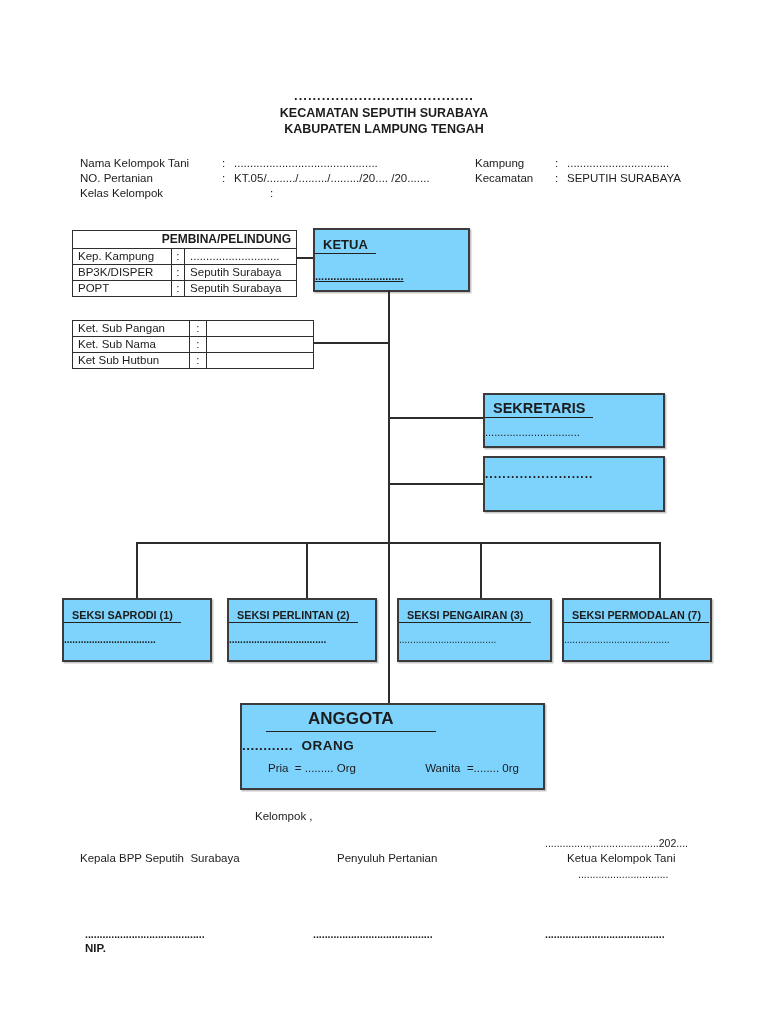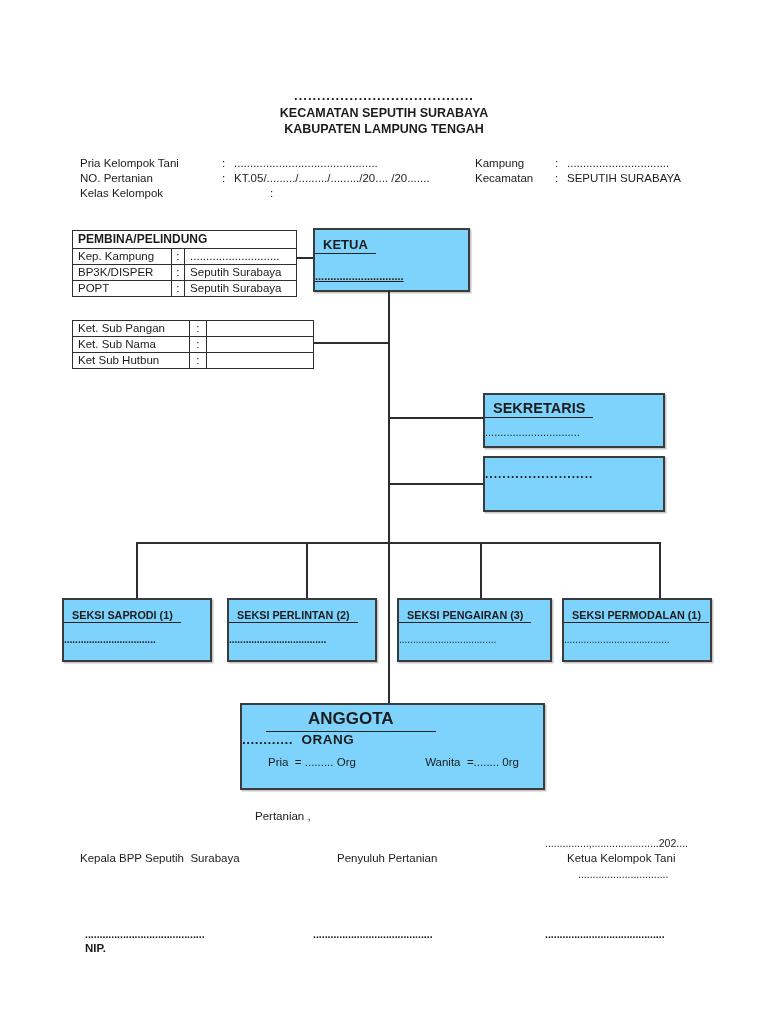--- a/index.html
+++ b/index.html
@@ -27,53 +27,53 @@
   .fcolon { display:inline-block; }
   .fvalue { display:inline-block; }
   .fleft .flabel { width:142px; }
   .fleft .fcolon { width:12px; }
   .fright .flabel { width:80px; }
   .fright .fcolon { width:12px; }
 
   
   table.dtable { position:absolute; border-collapse:collapse; background:#fff; }
   table.dtable td { border:1.5px solid #2e2e2e; padding:0 5px; font-size:11.5px; line-height:15px; }
-  table.dtable td.th { text-align:left; font-weight:bold; font-size:12px; line-height:17px; }
+  table.dtable td.th { text-align:right; font-weight:bold; font-size:12px; line-height:17px; }
   table.dtable td.cln { text-align:center; padding:0 2px; }
 
   
   .box { position:absolute; border:2px solid #3b3b3b; background:#7dd3fc; text-align:left;
          box-shadow:1.5px 1.5px 0 rgba(0,0,0,0.22); }
   .box .btitle { display:inline-block; font-weight:bold; border-bottom:1.5px solid #222; padding:0 8px 1px 8px; }
   .box .bdots { display:block; }
 
   .hline, .vline { position:absolute; background:#2d2d2d; }
 
   
   .anggota-title { display:inline-block; font-size:17px; font-weight:bold;
     border-bottom:1.5px solid #222; padding:0 42px 2px 42px; }
-  .anggota-orang { font-size:13.5px; font-weight:600; letter-spacing:0.5px; }
+  .anggota-orang { margin-top:6px; font-size:13.5px; font-weight:600; letter-spacing:0.5px; }
   .anggota-row { display:flex; justify-content:space-between; padding:0 24px 0 26px;
     margin-top:9px; font-size:11.5px; }
 
   
   .ftext { position:absolute; font-size:11.5px; }
   .fsmall { position:absolute; font-size:10.5px; }
 </style>
 </head>
 <body>
 
 <div class="page">
 
   <div class="title-dots pre">.......................................</div>
   <div class="subtitle pre" style="top:106px;">KECAMATAN SEPUTIH SURABAYA</div>
   <div class="subtitle pre" style="top:122px;">KABUPATEN LAMPUNG TENGAH</div>
 
   <div class="frow fleft" style="left:80px; top:156px;">
-    <span class="flabel pre">Pria Kelompok Tani</span>
+    <span class="flabel pre">Nama Kelompok Tani</span>
     <span class="fcolon pre">:</span>
     <span class="fvalue pre">.............................................</span>
   </div>
   <div class="frow fleft" style="left:80px; top:171px;">
     <span class="flabel pre">NO. Pertanian</span>
     <span class="fcolon pre">:</span>
     <span class="fvalue pre">KT.05/........./........./........./20.... /20.......</span>
   </div>
   <div class="frow fleft" style="left:80px; top:186px;gap:48px;">
     <span class="flabel pre">Kelas Kelompok</span>
@@ -177,37 +177,37 @@
     <span class="bdots pre" style="margin-top:11px; font-size:10px; font-weight:bold;">...................................</span>
   </div>
   <div class="box" style="left:397px; top:598px; width:151px; height:60px;">
     <div style="margin-top:5px;">
       <span class="btitle pre" style="font-size:10.8px;">SEKSI PENGAIRAN (3)</span>
     </div>
     <span class="bdots pre" style="margin-top:11px; font-size:10px;">...................................</span>
   </div>
   <div class="box" style="left:562px; top:598px; width:146px; height:60px;">
     <div style="margin-top:5px;">
-      <span class="btitle pre" style="font-size:10.8px;">SEKSI PERMODALAN (1)</span>
+      <span class="btitle pre" style="font-size:10.8px;">SEKSI PERMODALAN (7)</span>
     </div>
     <span class="bdots pre" style="margin-top:11px; font-size:10px;">......................................</span>
   </div>
 
   <div class="box" style="left:240px; top:703px; width:301px; height:83px;">
     <div style="margin-top:4px;margin-left:24px;">
       <span class="anggota-title pre">ANGGOTA</span>
     </div>
     <div class="anggota-orang pre">............  ORANG</div>
     <div class="anggota-row">
       <span class="pre">Pria  = ......... Org</span>
       <span class="pre">Wanita  =........ 0rg</span>
     </div>
   </div>
 
-  <div class="ftext pre" style="left:255px; top:810px;">Pertanian ,</div>
+  <div class="ftext pre" style="left:255px; top:810px;">Kelompok ,</div>
   <div class="fsmall pre" style="left:545px; top:837px;">...............,.......................202....</div>
 
   <div class="ftext pre" style="left:80px; top:852px;">Kepala BPP Seputih  Surabaya</div>
   <div class="ftext pre" style="left:337px; top:852px;">Penyuluh Pertanian</div>
   <div class="ftext pre" style="left:567px; top:852px;">Ketua Kelompok Tani</div>
   <div class="fsmall pre" style="left:578px; top:868px;">...............................</div>
 
   <div class="fsmall pre" style="left:85px; top:928px; font-weight:bold;">.........................................</div>
   <div class="fsmall pre" style="left:313px; top:928px; font-weight:bold;">.........................................</div>
   <div class="fsmall pre" style="left:545px; top:928px; font-weight:bold;">.........................................</div>

